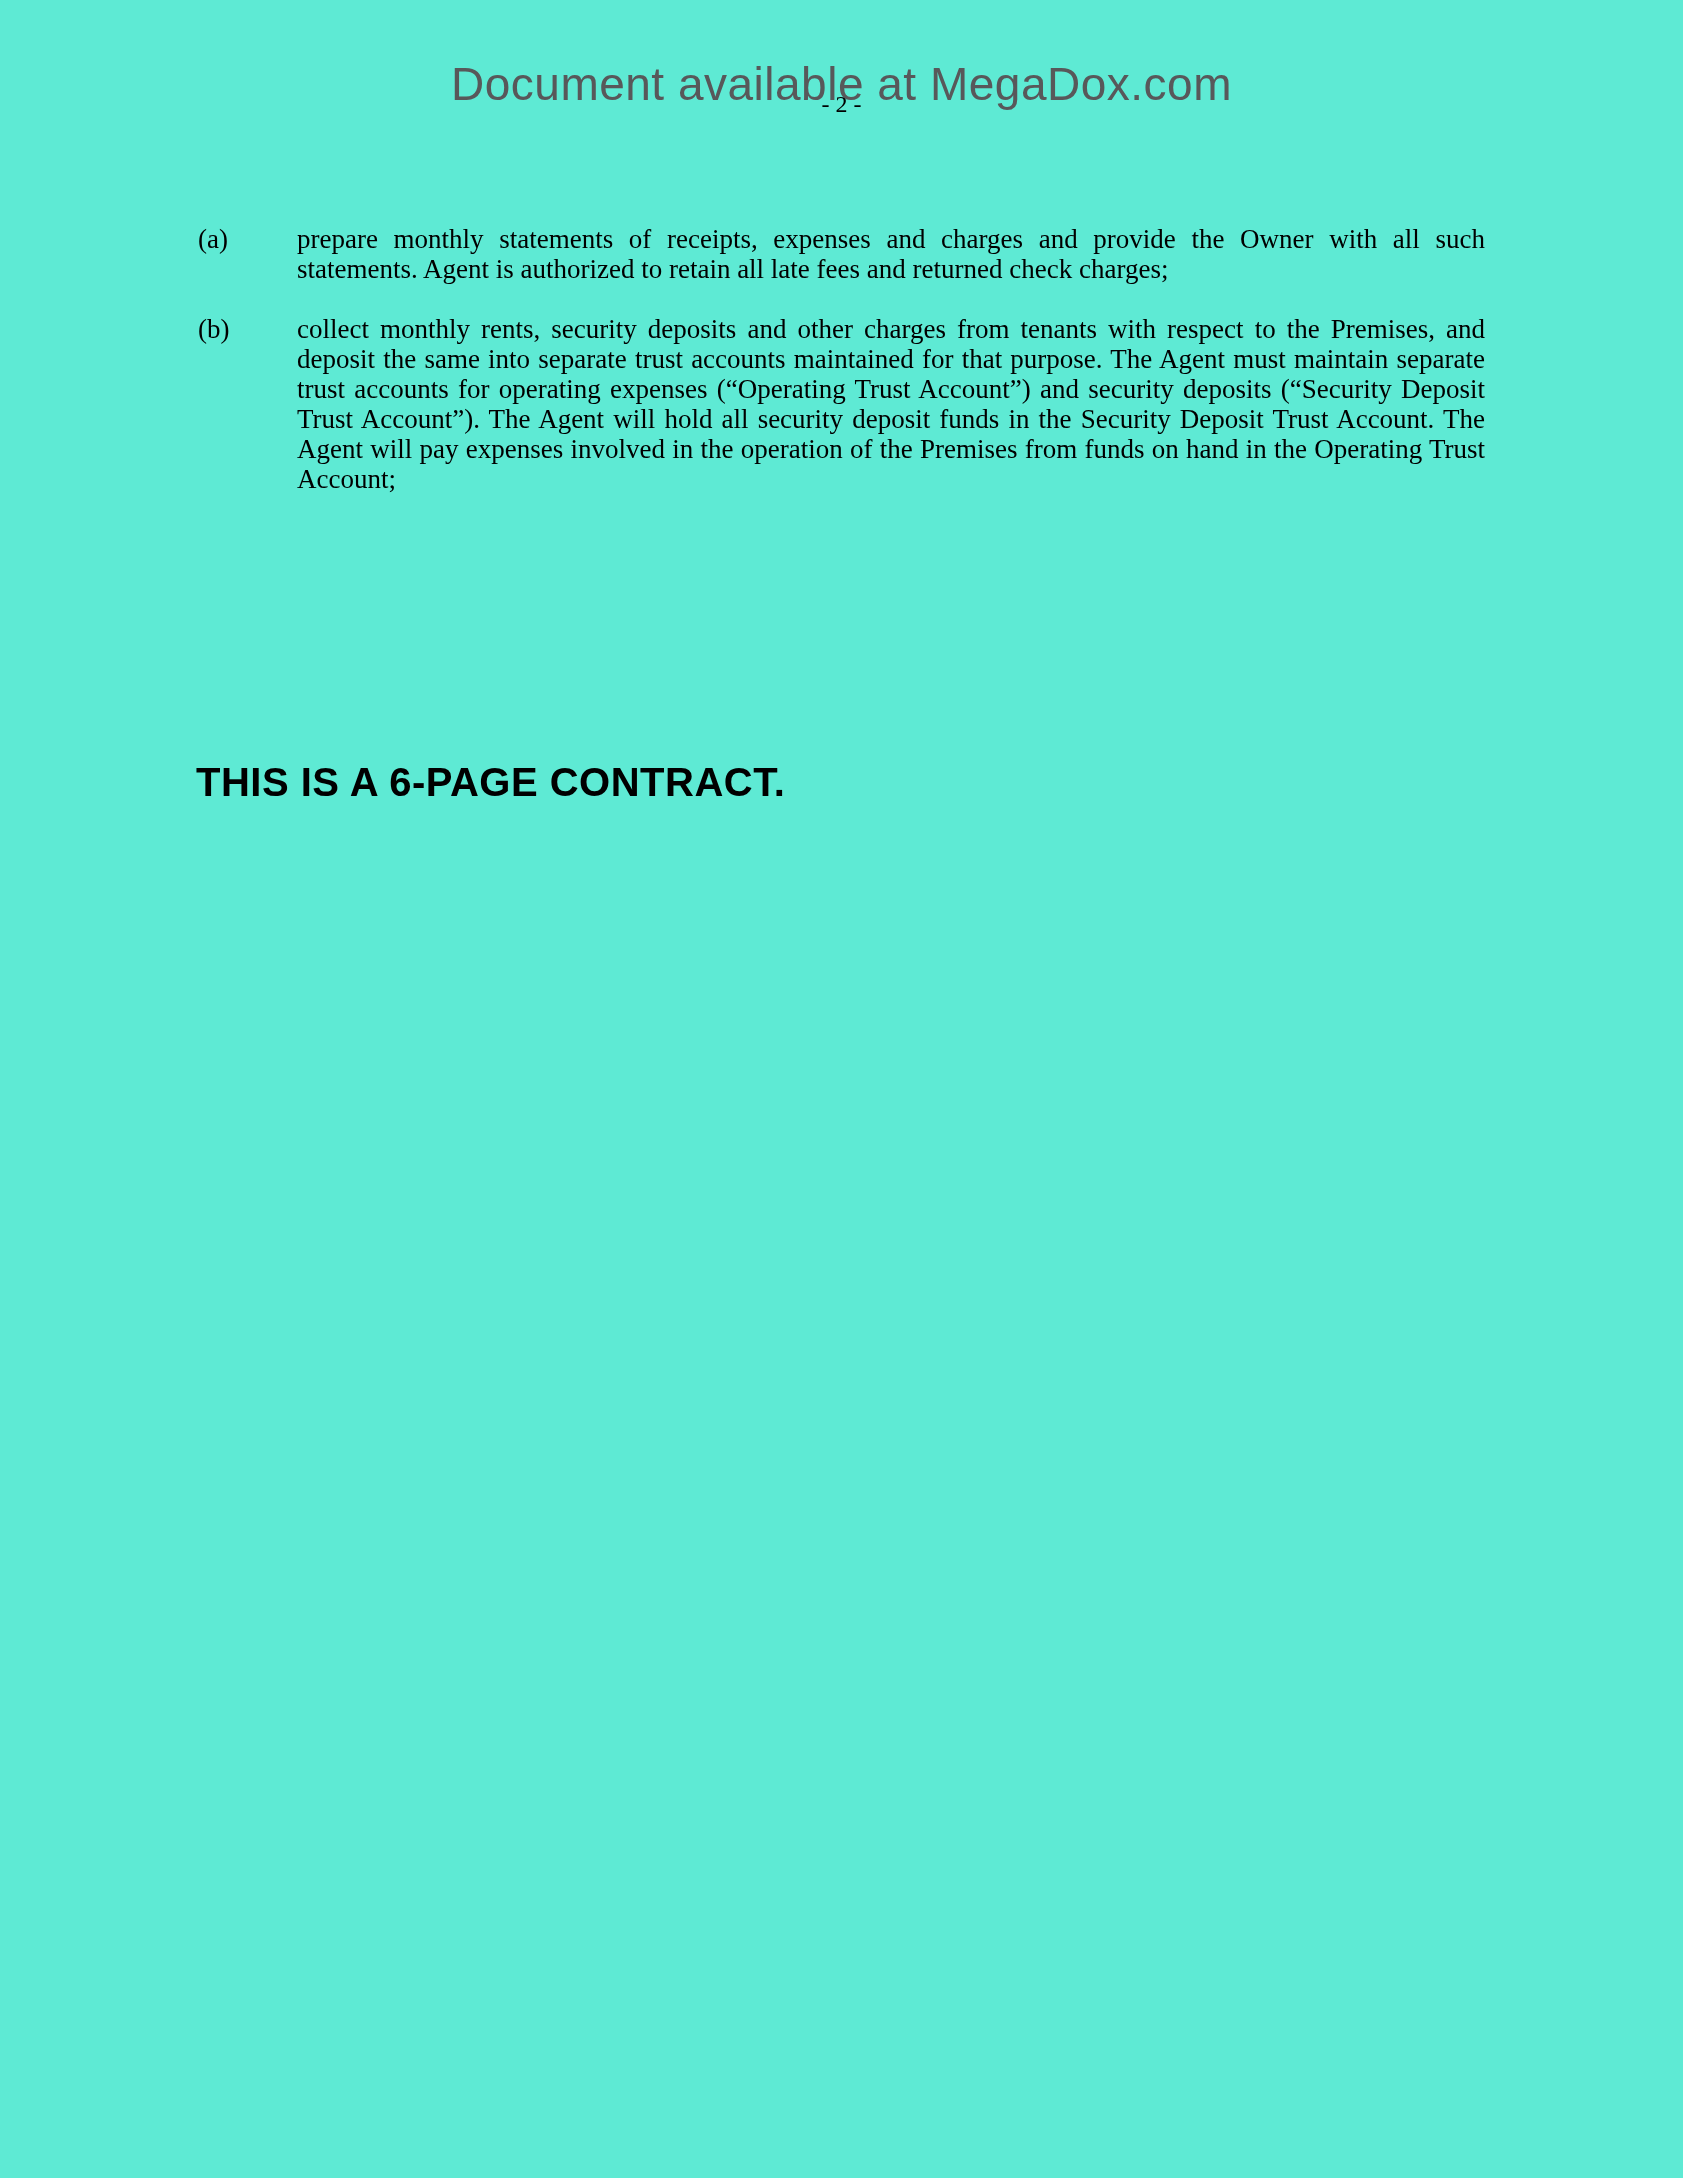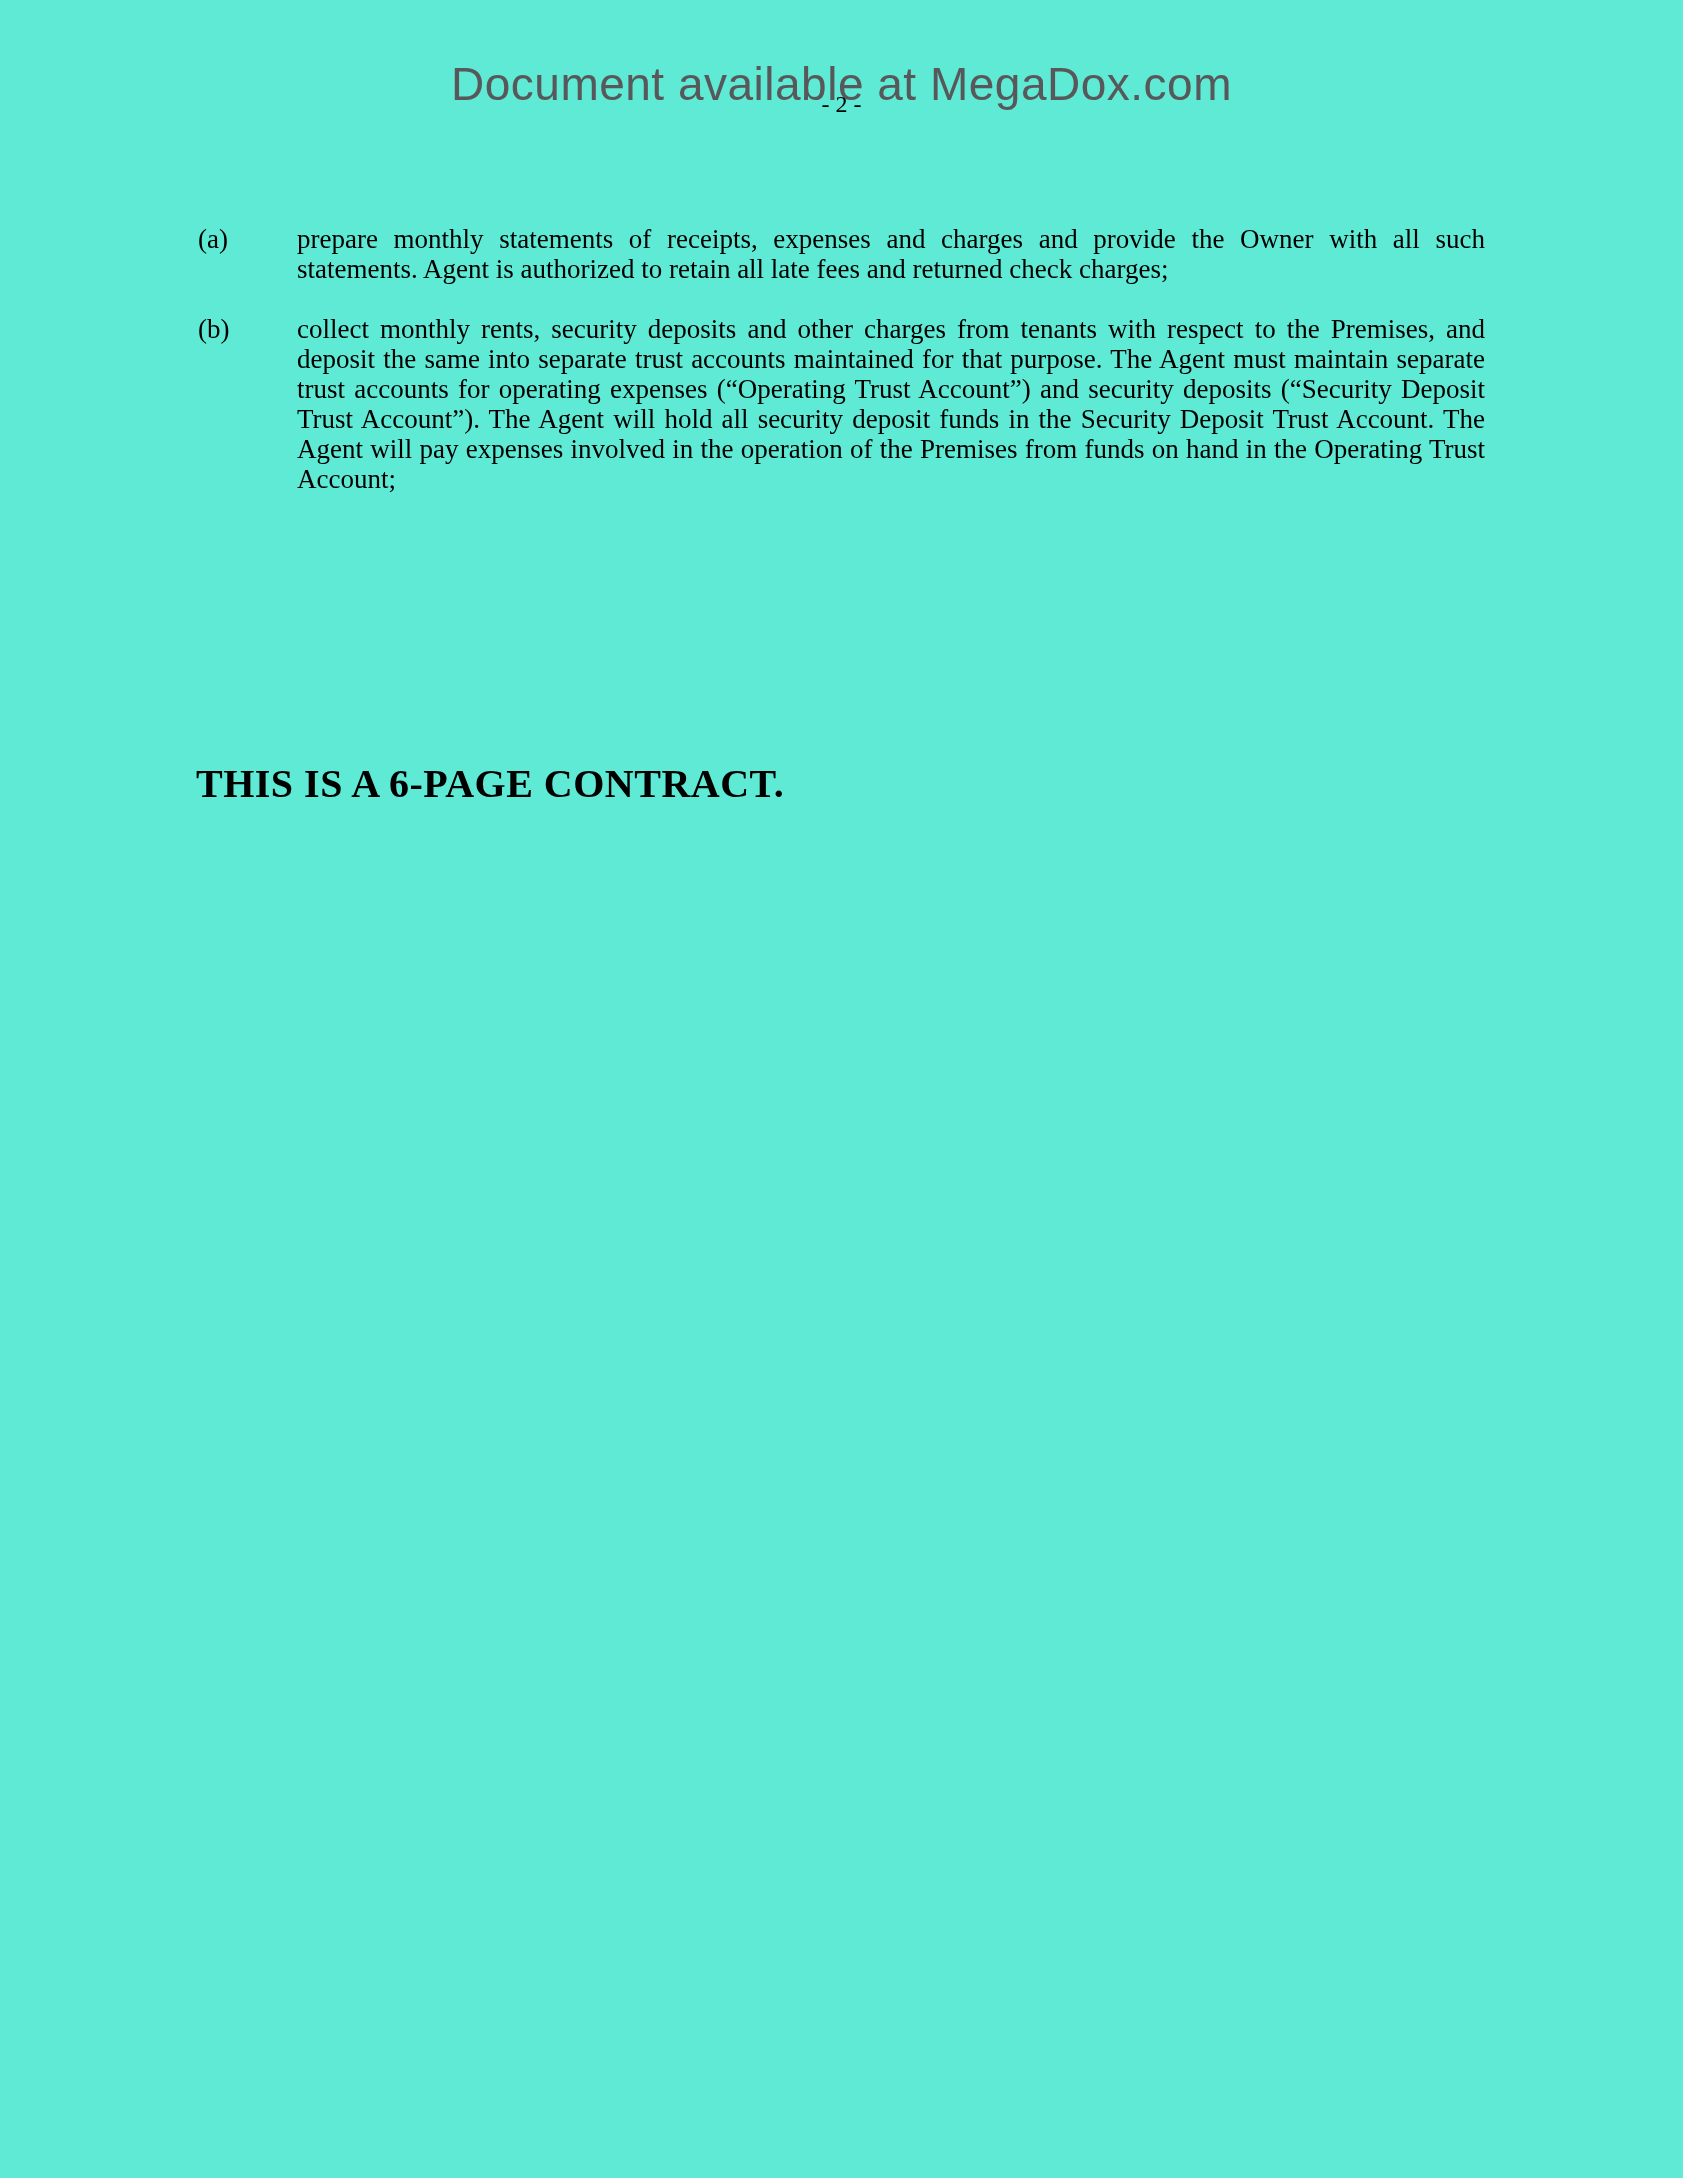--- a/index.html
+++ b/index.html
@@ -66,21 +66,21 @@
   }
   .clause-label {
     position: absolute;
     left: 0;
     top: 0;
   }
   .notice {
     position: absolute;
     left: 196px;
     top: 760px;
-    font-family: Liberation Serif, serif;
+    font-family: Liberation Sans, sans-serif;
     font-size: 40px;
     font-weight: 700;
     color: #000000;
     letter-spacing: 0.5px;
   }
 </style>
 </head>
 <body>
 
 <div class="page">

